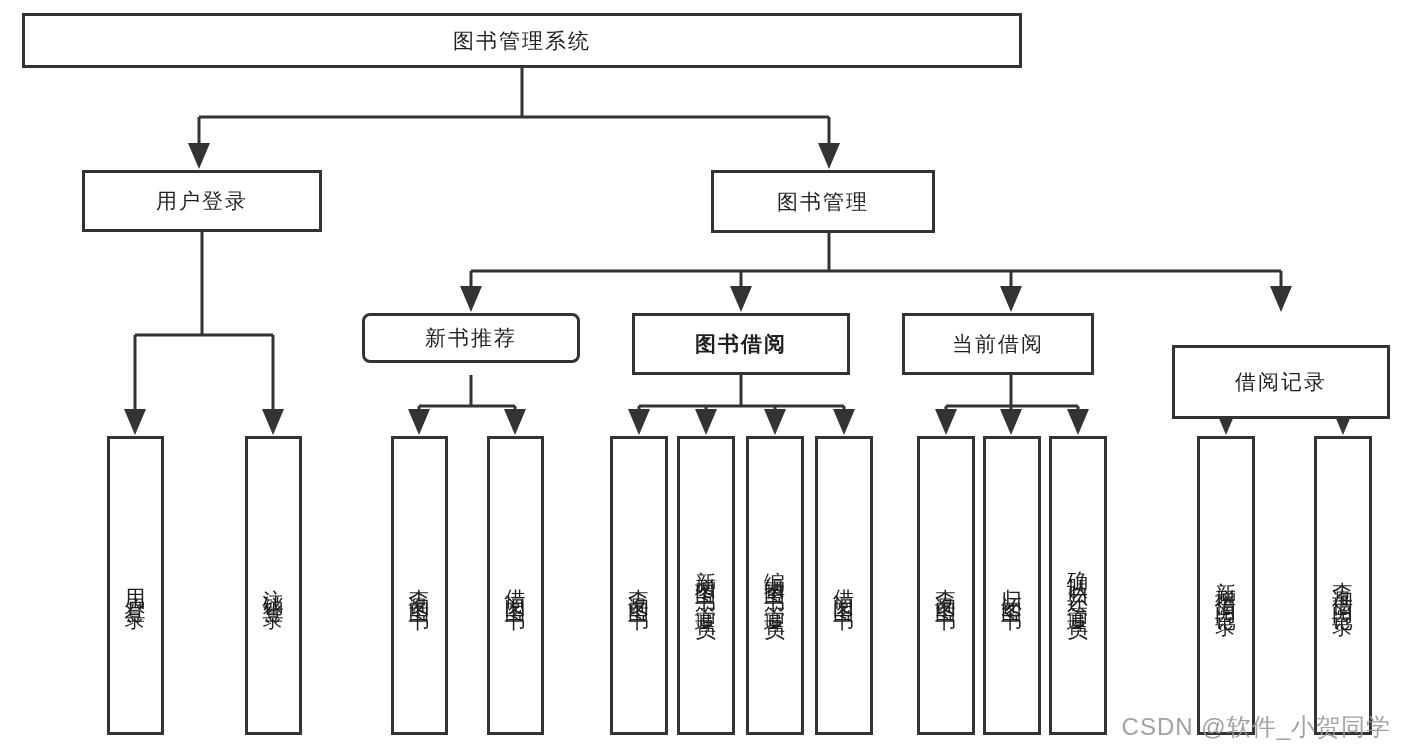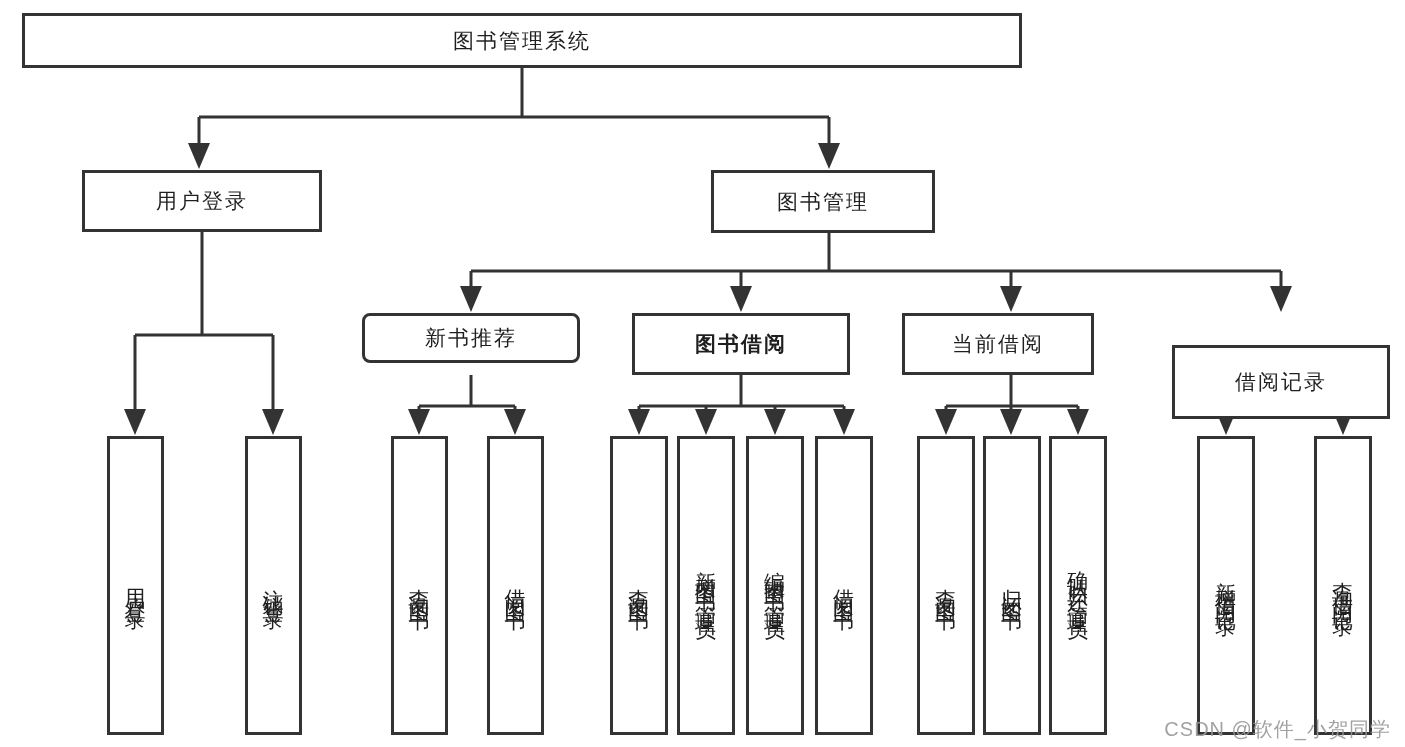--- a/index.html
+++ b/index.html
@@ -38,21 +38,21 @@
     text-orientation: mixed;
     font-size: 21px;
     letter-spacing: 7px;
     line-height: 1.1;
   }
   #watermark {
     position: absolute;
     right: 14px;
     bottom: 4px;
     z-index: 3;
-    font-size: 20px;
+    font-size: 24px;
     color: rgba(153,153,153,0.92);
     letter-spacing: 1px;
     white-space: nowrap;
   }
 </style>
 </head>
 <body>
 
 <div id="stage">
 

